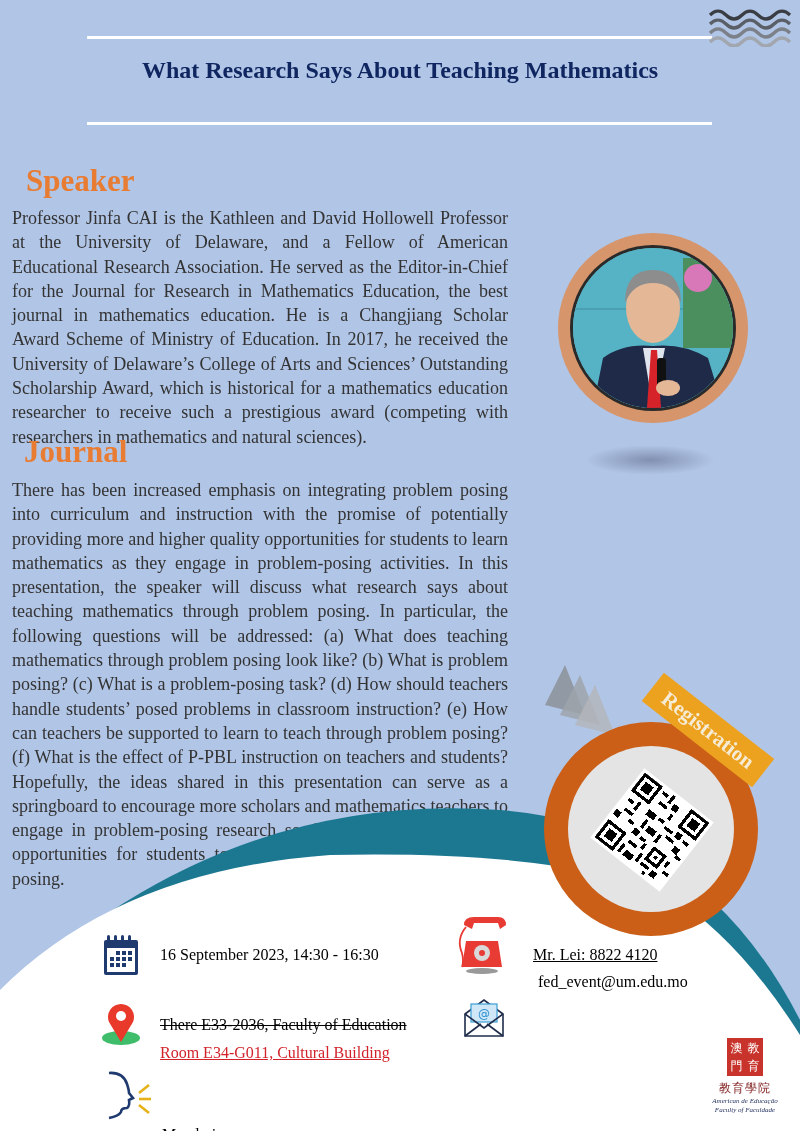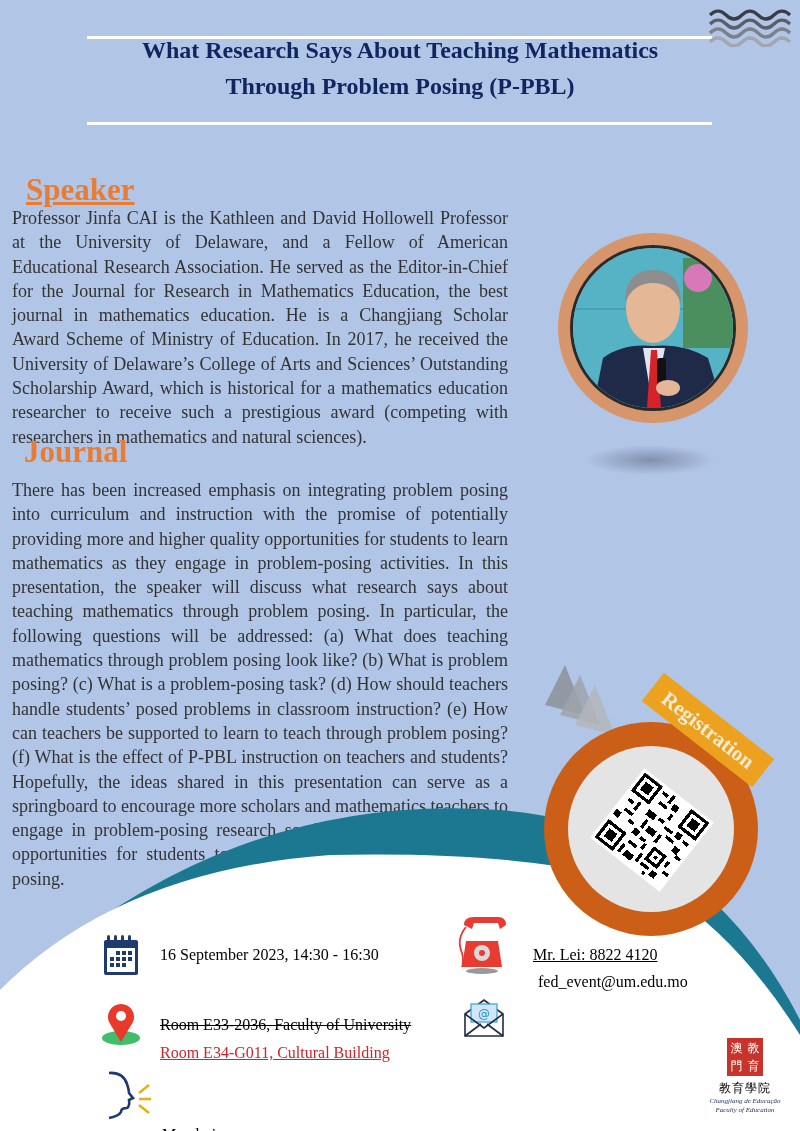--- a/index.html
+++ b/index.html
@@ -9,21 +9,21 @@
     background: #b1c5e6;
     font-family: "Liberation Serif", "DejaVu Serif", serif;
     color: #333;
   }
 
   
   .hr-line { position: absolute; height: 3px; background: #ffffff; left: 87px; width: 625px; }
   .hr-top { top: 36px; }
   .hr-bot { top: 122px; }
   .title {
-    position: absolute; left: 60px; width: 680px; top: 32px;
+    position: absolute; left: 60px; width: 680px; top: 52px;
     text-align: center; color: #0f2660; font-weight: bold;
     font-size: 24px; line-height: 36px;
   }
   .waves { position: absolute; left: 705px; top: 5px; width: 95px; height: 42px; }
 
   
   .section-title {
     position: absolute; color: #e87c33; font-weight: bold; font-size: 31px;
     left: 26px; line-height: 36px;
   }
@@ -78,41 +78,40 @@
   .strike { text-decoration: line-through; }
   .red { color: #d2232a; text-decoration: underline; }
   .icon { position: absolute; }
 
   .logo { position: absolute; left: 695px; top: 1038px; width: 100px; height: 90px; text-align: center; }
   .seal {
     margin: 0 auto; width: 36px; height: 38px; background: #c8342b; color: #fff;
     font-size: 12px; line-height: 18px; display: grid; grid-template-columns: 1fr 1fr; padding: 1px;
     font-family: "DejaVu Sans", sans-serif;
   }
-  .logo-cn { font-size: 12px; color: #000000; margin-top: 4px; font-family: "DejaVu Sans", sans-serif; letter-spacing: 1px; }
+  .logo-cn { font-size: 12px; color: #7f1d1d; margin-top: 4px; font-family: "DejaVu Sans", sans-serif; letter-spacing: 1px; }
   .logo-sub { font-size: 7px; color: #1f2d5c; font-style: italic; line-height: 9px; }
 </style>
 </head>
 <body>
 
 <div class="hr-line hr-top"></div>
 <div class="title">
   <div>What Research Says About Teaching Mathematics</div>
-  <div>Through Problem Posing (P-PBL)</div>
 </div>
 <div class="hr-line hr-bot"></div>
 
 <svg class="waves" viewBox="0 0 95 42">
   <path d="M5 10 q8 -8 16 0 t16 0 t16 0 t16 0 t16 0" stroke="#3a3d44" stroke-width="3.2" fill="none"></path>
   <path d="M5 19 q8 -8 16 0 t16 0 t16 0 t16 0 t16 0" stroke="#5a5e66" stroke-width="3.2" fill="none"></path>
   <path d="M5 28 q8 -8 16 0 t16 0 t16 0 t16 0 t16 0" stroke="#7c8088" stroke-width="3.2" fill="none"></path>
   <path d="M5 37 q8 -8 16 0 t16 0 t16 0 t16 0 t16 0" stroke="#a2a6ae" stroke-width="3.2" fill="none"></path>
 </svg>
 
-<div class="section-title" style="top:172px;text-decoration:underline;">Speaker</div>
+<div class="section-title" style="top:163px;">Speaker</div>
 <div class="para" style="top:206px;">Professor Jinfa CAI is the Kathleen and David Hollowell Professor at the University of Delaware, and a Fellow of American Educational Research Association. He served as the Editor-in-Chief for the Journal for Research in Mathematics Education, the best journal in mathematics education. He is a Changjiang Scholar Award Scheme of Ministry of Education. In 2017, he received the University of Delaware’s College of Arts and Sciences’ Outstanding Scholarship Award, which is historical for a mathematics education researcher to receive such a prestigious award (competing with researchers in mathematics and natural sciences).</div>
 
 <div class="photo-ring">
   <div class="photo-inner">
     <div class="photo-img">
       <svg width="160" height="160" viewBox="0 0 160 160">
         <rect width="160" height="160" fill="#56b3c5"></rect>
         <rect x="0" y="60" width="160" height="2" fill="#4a9fb0"></rect>
         <rect x="110" y="10" width="50" height="90" fill="#4b8f5e"></rect>
         <circle cx="125" cy="30" r="14" fill="#d878b8"></circle>
@@ -222,21 +221,21 @@
       <rect x="19" y="29" width="4" height="4"></rect>
   </g>
 </svg>
 <div class="info-text" style="left:160px; top:946px;">16 September 2023, 14:30 - 16:30</div>
 
 <svg class="icon" style="left:100px; top:1002px;" width="42" height="44" viewBox="0 0 42 44">
   <ellipse cx="21" cy="36" rx="19" ry="7" fill="#3fbd6a"></ellipse>
   <path d="M21 40 L9 20 A13 13 0 1 1 33 20 Z" fill="#e8392a"></path>
   <circle cx="21" cy="14" r="5" fill="#fff"></circle>
 </svg>
-<div class="info-text strike" style="left:160px; top:1016px;">Room E33-2036, Faculty of University</div>
+<div class="info-text strike" style="left:160px; top:1016px;">There E33-2036, Faculty of Education</div>
 <div class="info-text red" style="left:160px; top:1044px;">Room E34-G011, Cultural Building</div>
 
 <svg class="icon" style="left:105px; top:1070px;" width="48" height="50" viewBox="0 0 48 50">
   <path d="M4 3 Q18 2 22 14 Q24 20 24 23 L28 28 L24 30 Q25 36 22 38 Q16 38 16 42 Q14 46 4 48" stroke="#1f3a6e" stroke-width="2.6" fill="none"></path>
   <line x1="34" y1="23" x2="44" y2="15" stroke="#e6b21a" stroke-width="2.6"></line>
   <line x1="34" y1="29" x2="46" y2="29" stroke="#e6b21a" stroke-width="2.6"></line>
   <line x1="34" y1="35" x2="44" y2="43" stroke="#e6b21a" stroke-width="2.6"></line>
 </svg>
 <div class="info-text" style="left:162px; top:1116px;margin-top:10px;">Mandarin</div>
 
@@ -259,15 +258,15 @@
 <div class="info-text" style="left:538px; top:973px;text-align:right;">fed_event@um.edu.mo</div>
 
 <div class="logo">
   <div class="seal">
     <span>澳</span>
     <span>教</span>
     <span>門</span>
     <span>育</span>
   </div>
   <div class="logo-cn">教育學院</div>
-  <div class="logo-sub">Changjiang de Educação</div>
-  <div class="logo-sub">Faculty of Education</div>
+  <div class="logo-sub">American de Educação</div>
+  <div class="logo-sub">Faculty of Faculdade</div>
 </div>
 
 </body></html>

